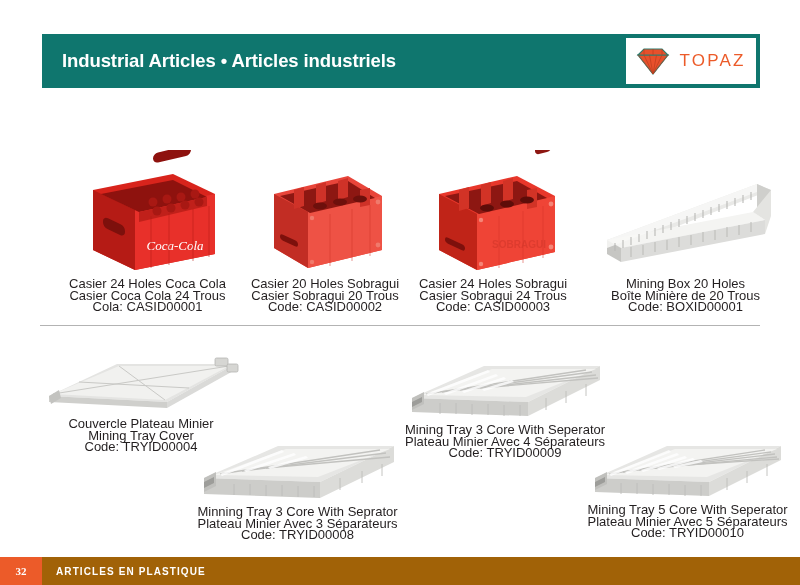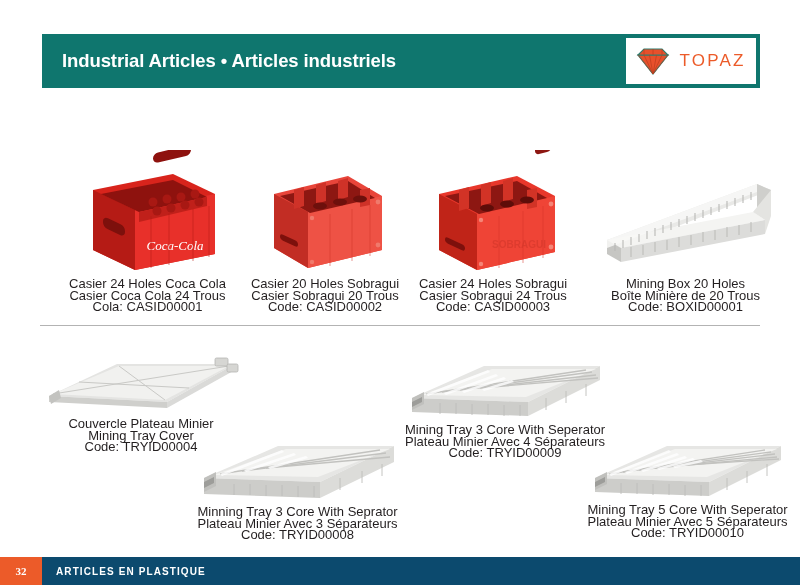--- a/index.html
+++ b/index.html
@@ -99,21 +99,21 @@
     font-size: 11px;
     font-weight: bold;
     display: flex;
     align-items: center;
     justify-content: center;
     font-family: Liberation Serif, serif;
   }
   #footer-bar {
     flex: 1;
     height: 28px;
-    background: #0c4a6e;
+    background: #a16207;
     display: flex;
     align-items: center;
   }
   #footer-label {
     color: #ffffff;
     font-size: 10px;
     font-weight: bold;
     letter-spacing: 1.1px;
     margin-left: 14px;
   }

